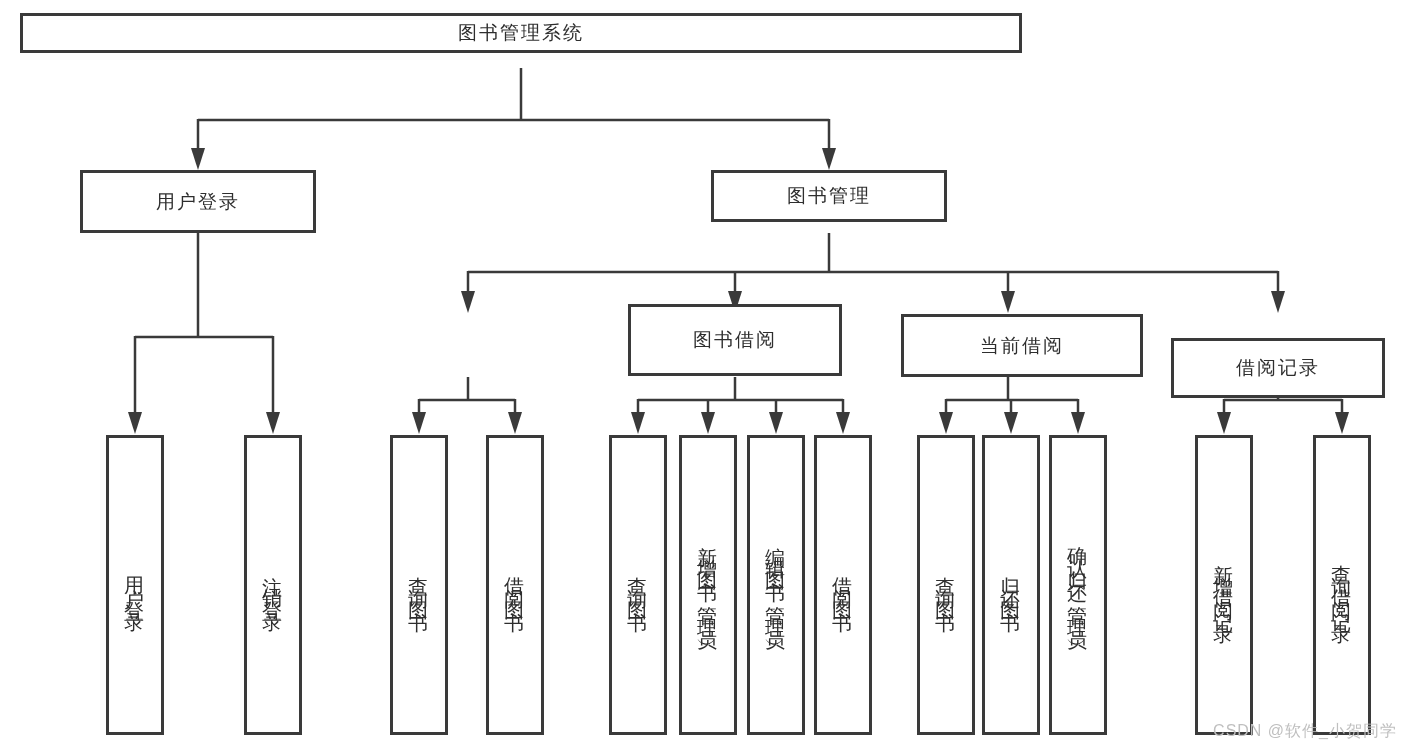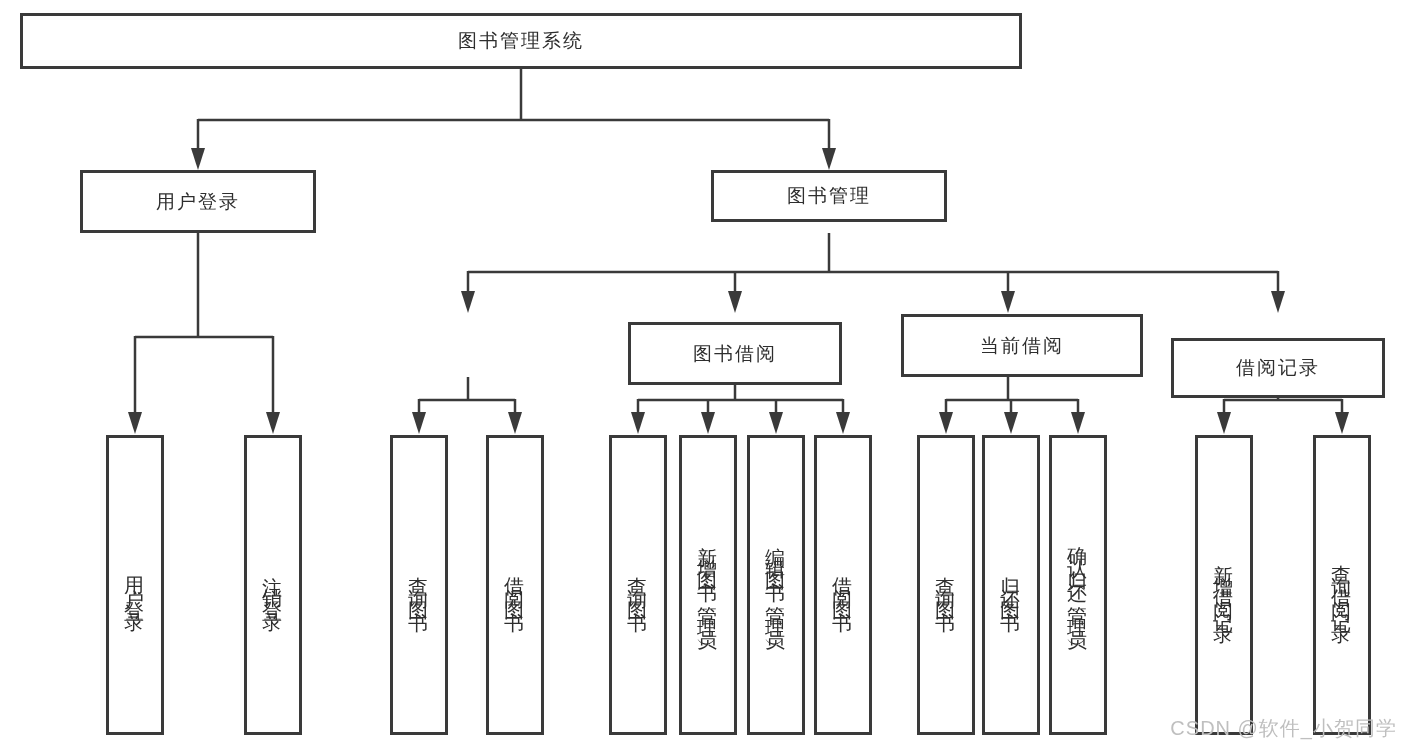--- a/index.html
+++ b/index.html
@@ -51,21 +51,21 @@
     font-size: 20px;
     letter-spacing: 12px;
     width: 58px;
     height: 300px;
     top: 435px;
   }
   .watermark {
     position: absolute;
     right: 8px;
     bottom: 5px;
-    font-size: 20px;
+    font-size: 16px;
     color: var(--watermark-color);
     letter-spacing: 1px;
     z-index: 5;
   }
 </style>
 </head>
 <body>
 
 <div class="canvas">
 
@@ -128,26 +128,26 @@
       <polygon points="769,412 783,412 776,434"></polygon>
       <polygon points="836,412 850,412 843,434"></polygon>
       <polygon points="939,412 953,412 946,434"></polygon>
       <polygon points="1004,412 1018,412 1011,434"></polygon>
       <polygon points="1071,412 1085,412 1078,434"></polygon>
       <polygon points="1217,412 1231,412 1224,434"></polygon>
       <polygon points="1335,412 1349,412 1342,434"></polygon>
     </g>
   </svg>
 
-  <div class="node" style="left:20px; top:13px; width:1002px; height:56px;">图书管理系统</div>
+  <div class="node" style="left:20px; top:13px; width:1002px; height:40px;">图书管理系统</div>
 
   <div class="node" style="left:80px; top:170px; width:236px; height:63px;">用户登录</div>
   <div class="node" style="left:711px; top:170px; width:236px; height:52px;">图书管理</div>
 
-  <div class="node" style="left:628px; top:322px; width:214px; height:63px;">图书借阅</div>
+  <div class="node" style="left:628px; top:304px; width:214px; height:72px;">图书借阅</div>
   <div class="node" style="left:901px; top:314px; width:242px; height:63px;">当前借阅</div>
   <div class="node" style="left:1171px; top:314px; width:214px; height:60px;margin-top:24px;">借阅记录</div>
 
   <div class="vnode" style="left:106px;">用户登录</div>
   <div class="vnode" style="left:244px;">注销登录</div>
 
   <div class="vnode" style="left:390px;">查询图书</div>
   <div class="vnode" style="left:486px;">借阅图书</div>
 
   <div class="vnode" style="left:609px;">查询图书</div>

